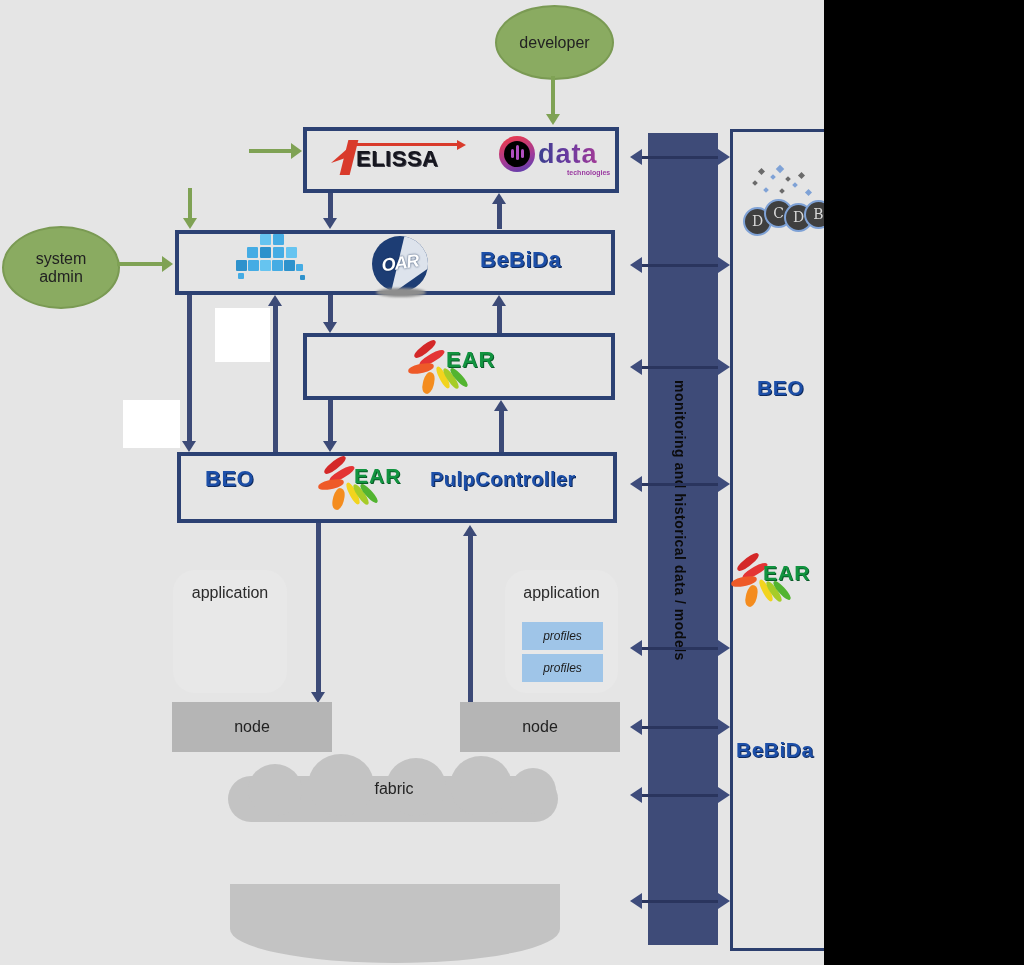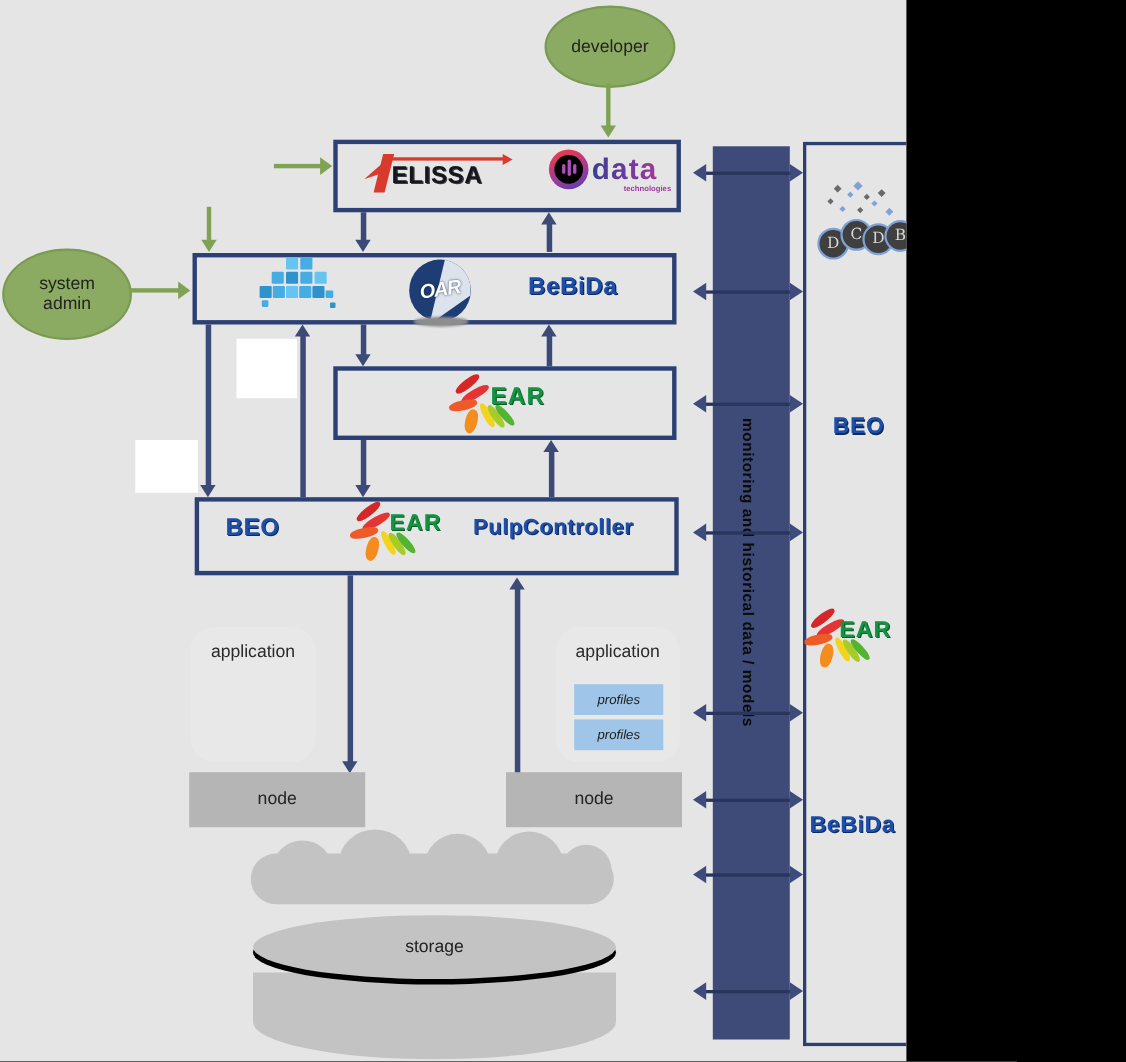--- a/index.html
+++ b/index.html
@@ -296,27 +296,25 @@
     <span>node</span>
   </div>
 
   <div class="cloud">
     <i class="base"></i>
     <i style="left:20px;top:8px;width:54px;height:52px;"></i>
     <i style="left:80px;top:-2px;width:66px;height:62px;"></i>
     <i style="left:158px;top:2px;width:60px;height:58px;"></i>
     <i style="left:222px;top:0px;width:62px;height:60px;"></i>
     <i style="left:282px;top:12px;width:46px;height:46px;"></i>
+    <div class="cloud-label">fabric</div>
   </div>
 
   <div class="cyl">
     <div class="body"></div>
-    <div class="top">
-      <span>storage</span>
-    </div>
   </div>
 
   <div class="bar"></div>
   <div class="bar-label">monitoring and historical data / models</div>
 
   <div class="xarrow" style="left:630px;top:149px;">
       <i class="ln"></i>
       <i class="hl"></i>
       <i class="hr"></i>
     </div>

